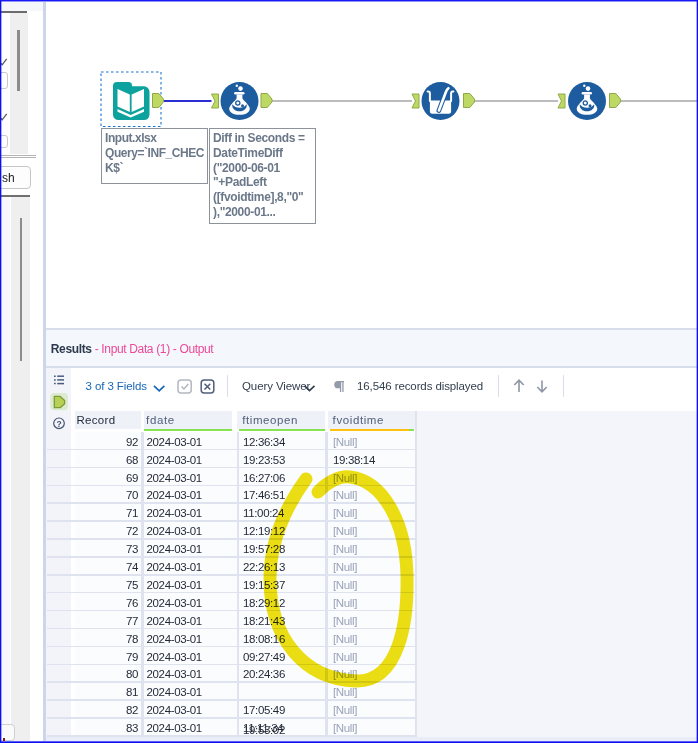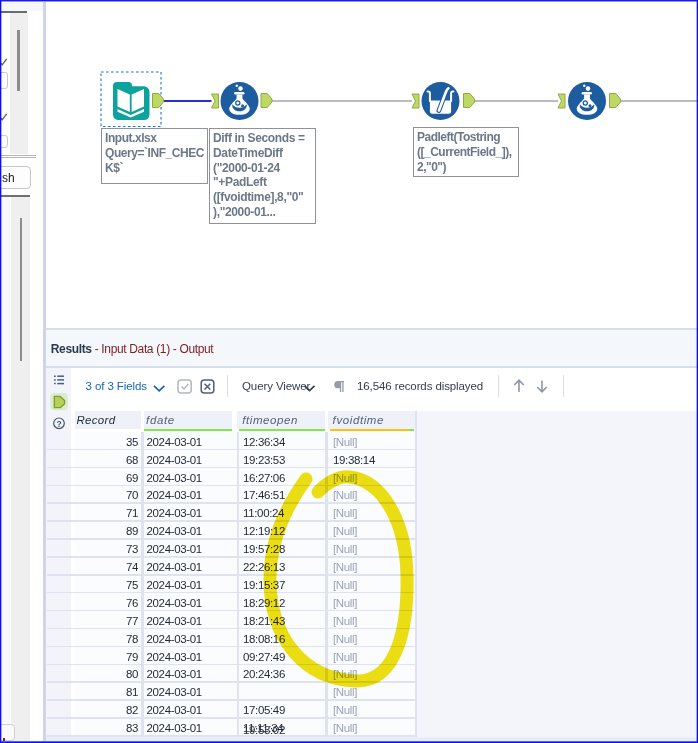--- a/index.html
+++ b/index.html
@@ -1,21 +1,21 @@
 <!DOCTYPE html>
 <html><head><meta charset="utf-8"><style>
 * { margin:0; padding:0; box-sizing:border-box; }
 html,body { width:698px; height:743px; overflow:hidden; background:#fff;
   font-family:"Liberation Sans", sans-serif; }
 #root { position:absolute; left:0; top:0; width:698px; height:743px; overflow:hidden; }
 #root div, #root span { position:absolute; }
 .rb { left:47px; width:369.5px; height:1.6px; background:#dfe3ef; }
 .ct { font-size:11.5px; letter-spacing:-0.35px; color:#242b38; white-space:pre; }
 .num { left:75px; width:63px; text-align:right; }
-.hd { font-size:11.5px; letter-spacing:0.6px; color:#53617c; top:413.5px;font-style:italic; }
+.hd { font-size:11.5px; letter-spacing:0.6px; color:#53617c; top:413.5px; }
 .ann { background:#fff; border:1px solid #8d929b; color:#6b7889; font-weight:bold;
   font-size:12px; line-height:14.9px; padding:2.2px 2px 0 3px; white-space:pre; }
 .tb { font-size:11.5px; color:#333e4e; letter-spacing:-0.1px; }
 .sep { width:1.2px; height:22px; top:374.5px; background:#d9dde6; }
 svg { position:absolute; left:0; top:0; }
 </style></head><body>
 <div id="root">
 
 <div style="left:1.3px;top:1.5px;width:41.7px;height:9.8px;background:#f5f7fb"></div>
 <div style="left:1.3px;top:11.3px;width:26px;height:1.8px;background:#6b6b6b"></div>
@@ -36,21 +36,21 @@
 <div style="left:10.5px;top:197.1px;width:19.5px;height:543.6px;background:#efefef"></div>
 <div style="left:20px;top:218px;width:2.3px;height:142.6px;background:#8c8c8c"></div>
 <div style="left:-6px;top:724px;width:20.9px;height:17px;border:1.3px solid #d0d0d0;border-radius:4px;background:#fafafa"></div>
 <div style="left:3.4px;top:738.3px;width:1.2px;height:2.9px;background:#7a2020"></div>
 
 <div style="left:43px;top:1.5px;width:3.3px;height:739.2px;background:#ccd5e9"></div>
 
 <div style="left:46.3px;top:327.6px;width:650.4px;height:2.6px;background:#d8deeb"></div>
 <div style="left:46.3px;top:330.2px;width:650.4px;height:35.6px;background:#f4f7fc"></div>
 <div style="left:46.3px;top:365.8px;width:650.4px;height:2.2px;background:#d8dfec"></div>
-<span style="left:50.8px;top:342px;font-size:12px;letter-spacing:-0.35px;color:#2d3a4e"><b>Results</b><span style="position:static;color:#7f1d1d"> - Input Data (1) - Output</span></span>
+<span style="left:50.8px;top:342px;font-size:12px;letter-spacing:-0.35px;color:#2d3a4e"><b>Results</b><span style="position:static;color:#ec4899"> - Input Data (1) - Output</span></span>
 
 <span class="tb" style="left:85.5px;top:380px;color:#1766b8">3 of 3 Fields</span>
 <span class="tb" style="left:242px;top:380px">Query Viewer</span>
 
 <span class="tb" style="left:357px;top:380px;letter-spacing:-0.1px">16,546 records displayed</span>
 <div class="sep" style="left:226.5px"></div>
 <div class="sep" style="left:497.5px"></div>
 <div class="sep" style="left:562.5px"></div>
 
 <div style="left:416.5px;top:410.5px;width:280.2px;height:330.2px;background:#f3f5fb"></div>
@@ -71,21 +71,21 @@
 <div style="left:238.6px;top:428.9px;width:86.4px;height:2.3px;background:#86e352"></div>
 <div style="left:329.7px;top:428.9px;width:78.9px;height:2.3px;background:#fec110"></div>
 <div style="left:408.6px;top:428.9px;width:5.9px;height:2.3px;background:#86e352"></div>
 
 <span class="hd" style="left:76.5px;color:#242e3d;letter-spacing:0.3px">Record</span>
 <span class="hd" style="left:146.1px">fdate</span>
 <span class="hd" style="left:242.2px">ftimeopen</span>
 <span class="hd" style="left:332.6px">fvoidtime</span>
 
 <div class="rb" style="top:448.7px"></div>
-<span class="ct num" style="top:435.7px">35</span>
+<span class="ct num" style="top:435.7px">92</span>
 <span class="ct" style="left:146.5px;top:435.7px">2024-03-01</span>
 <span class="ct" style="left:243px;top:435.7px">12:36:34</span>
 <span class="ct" style="left:333px;top:435.7px;color:#9aa3b8">[Null]</span>
 <div class="rb" style="top:466.6px"></div>
 <span class="ct num" style="top:453.6px">68</span>
 <span class="ct" style="left:146.5px;top:453.6px">2024-03-01</span>
 <span class="ct" style="left:243px;top:453.6px">19:23:53</span>
 <span class="ct" style="left:333px;top:453.6px;color:#242b38">19:38:14</span>
 <div class="rb" style="top:484.5px"></div>
 <span class="ct num" style="top:471.5px">69</span>
@@ -96,21 +96,21 @@
 <span class="ct num" style="top:489.4px">70</span>
 <span class="ct" style="left:146.5px;top:489.4px">2024-03-01</span>
 <span class="ct" style="left:243px;top:489.4px">17:46:51</span>
 <span class="ct" style="left:333px;top:489.4px;color:#9aa3b8">[Null]</span>
 <div class="rb" style="top:520.3px"></div>
 <span class="ct num" style="top:507.4px">71</span>
 <span class="ct" style="left:146.5px;top:507.4px">2024-03-01</span>
 <span class="ct" style="left:243px;top:507.4px">11:00:24</span>
 <span class="ct" style="left:333px;top:507.4px;color:#9aa3b8">[Null]</span>
 <div class="rb" style="top:538.2px"></div>
-<span class="ct num" style="top:525.2px">89</span>
+<span class="ct num" style="top:525.2px">72</span>
 <span class="ct" style="left:146.5px;top:525.2px">2024-03-01</span>
 <span class="ct" style="left:243px;top:525.2px">12:19:12</span>
 <span class="ct" style="left:333px;top:525.2px;color:#9aa3b8">[Null]</span>
 <div class="rb" style="top:556.1px"></div>
 <span class="ct num" style="top:543.1px">73</span>
 <span class="ct" style="left:146.5px;top:543.1px">2024-03-01</span>
 <span class="ct" style="left:243px;top:543.1px">19:57:28</span>
 <span class="ct" style="left:333px;top:543.1px;color:#9aa3b8">[Null]</span>
 <div class="rb" style="top:574.0px"></div>
 <span class="ct num" style="top:561.0px">74</span>
@@ -163,27 +163,24 @@
 <span class="ct" style="left:243px;top:722.1px">11:11:34</span>
 <span class="ct" style="left:333px;top:722.1px;color:#9aa3b8">[Null]</span>
 
 <div style="left:46.3px;top:736.7px;width:650.4px;height:4.0px;background:#e9edf8"></div>
 
 <div class="ann" style="left:101px;top:127.5px;width:107px;height:56px;letter-spacing:-0.45px">Input.xlsx
 Query=`INF_CHEC
 K$`</div>
 <div class="ann" style="left:209px;top:127.5px;width:107px;height:96.5px;letter-spacing:-0.35px">Diff in Seconds =
 DateTimeDiff
-("2000-01-24
+("2000-06-01
 "+PadLeft
 ([fvoidtime],8,"0"
 ),"2000-01...</div>
-<div class="ann" style="left:413px;top:127px;width:106px;height:50px;letter-spacing:-0.5px">Padleft(Tostring
-([_CurrentField_]),
-2,"0")</div>
 
 <svg width="698" height="743" viewBox="0 0 698 743">
 
  <line x1="163.5" y1="101" x2="211.5" y2="101" stroke="#2b2fd1" stroke-width="2.2"></line>
  <line x1="272" y1="101" x2="412" y2="101" stroke="#a6a6a6" stroke-width="1.6"></line>
  <line x1="474" y1="101" x2="558" y2="101" stroke="#a6a6a6" stroke-width="1.6"></line>
  <line x1="620" y1="101" x2="698" y2="101" stroke="#a6a6a6" stroke-width="1.6"></line>
 
  <rect x="101" y="72" width="60" height="54.5" fill="none" stroke="#1974d2" stroke-width="1.1" stroke-dasharray="2.6,2.4"></rect>
 

